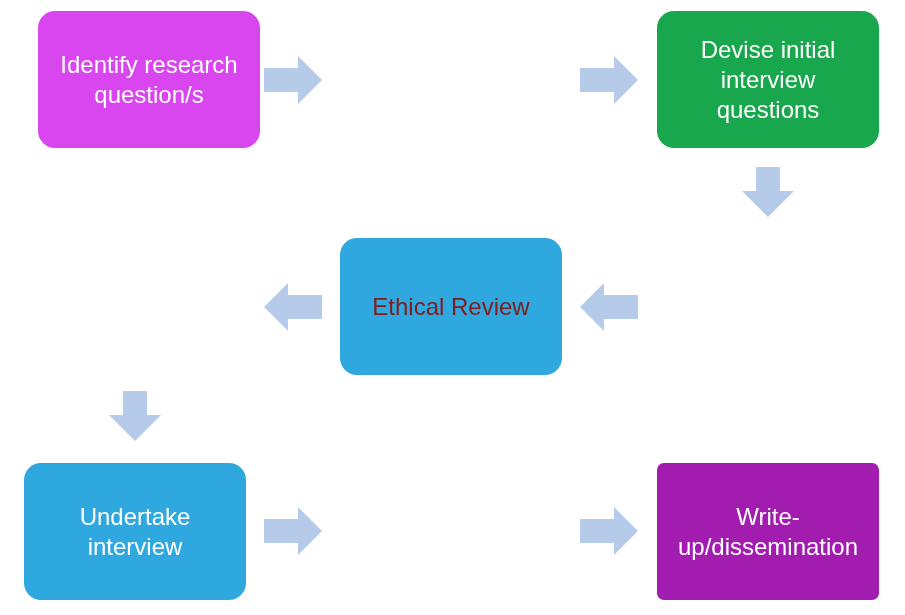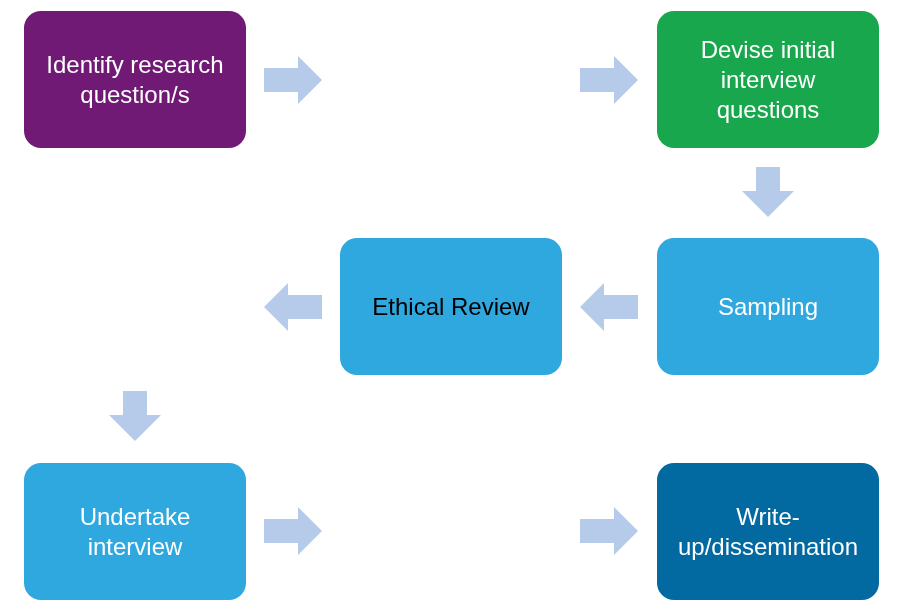--- a/index.html
+++ b/index.html
@@ -48,21 +48,21 @@
   .arrow-h4 { left: 264px; top: 283px; }
   .arrow-v2 { left: 109px; top: 391px; }
   .arrow-h5 { left: 264px; top: 507px; }
   .arrow-h6 { left: 580px; top: 507px; }
 </style>
 </head>
 <body>
 
 <div class="canvas" style="background: rgb(255, 255, 255);">
 
-  <div class="node c1 r1" style="background: #701a75;">
+  <div class="node c1 r1" style="background: #d946ef; margin-left: 14px;">
     <span class="node-label w200" style="color: rgb(255, 255, 255);">Identify research question/s</span>
   </div>
 
   <div class="arrow arrow-h1" style="color: rgb(181, 203, 233);">
     <svg width="58" height="48" viewBox="0 0 58 48" aria-hidden="true">
       <polygon points="0,12 34,12 34,0 58,24 34,48 34,36 0,36" fill="currentColor"></polygon>
     </svg>
   </div>
 
 
@@ -75,32 +75,29 @@
   <div class="node c3 r1" style="background: rgb(24, 167, 76);">
     <span class="node-label w150" style="color: rgb(255, 255, 255);">Devise initial interview questions</span>
   </div>
 
   <div class="arrow arrow-v1" style="color: rgb(181, 203, 233);">
     <svg width="52" height="50" viewBox="0 0 52 50" aria-hidden="true">
       <polygon points="14,0 38,0 38,24 52,24 26,50 0,24 14,24" fill="currentColor"></polygon>
     </svg>
   </div>
 
-  <div class="node c3 r2" style="background: rgb(47, 168, 223);">
-    <span class="node-label w210" style="color: rgb(255, 255, 255);">Sampling</span>
-  </div>
 
   <div class="arrow arrow-h3" style="color: rgb(181, 203, 233);">
     <svg width="58" height="48" viewBox="0 0 58 48" aria-hidden="true">
       <polygon points="58,12 24,12 24,0 0,24 24,48 24,36 58,36" fill="currentColor"></polygon>
     </svg>
   </div>
 
   <div class="node c2 r2" style="background: rgb(47, 168, 223);">
-    <span class="node-label w210" style="color: #000000;">Ethical Review</span>
+    <span class="node-label w210" style="color: #7f1d1d;">Ethical Review</span>
   </div>
 
   <div class="arrow arrow-h4" style="color: rgb(181, 203, 233);">
     <svg width="58" height="48" viewBox="0 0 58 48" aria-hidden="true">
       <polygon points="58,12 24,12 24,0 0,24 24,48 24,36 58,36" fill="currentColor"></polygon>
     </svg>
   </div>
 
 
   <div class="arrow arrow-v2" style="color: rgb(181, 203, 233);">
@@ -119,17 +116,17 @@
     </svg>
   </div>
 
 
   <div class="arrow arrow-h6" style="color: rgb(181, 203, 233);">
     <svg width="58" height="48" viewBox="0 0 58 48" aria-hidden="true">
       <polygon points="0,12 34,12 34,0 58,24 34,48 34,36 0,36" fill="currentColor"></polygon>
     </svg>
   </div>
 
-  <div class="node c3 r3" style="background: #0369a1;">
+  <div class="node c3 r3" style="background: #a21caf; border-radius: 7px;">
     <span class="node-label w210" style="color: rgb(255, 255, 255);">Write-up/dissemination</span>
   </div>
 
 </div>
 
 </body></html>

